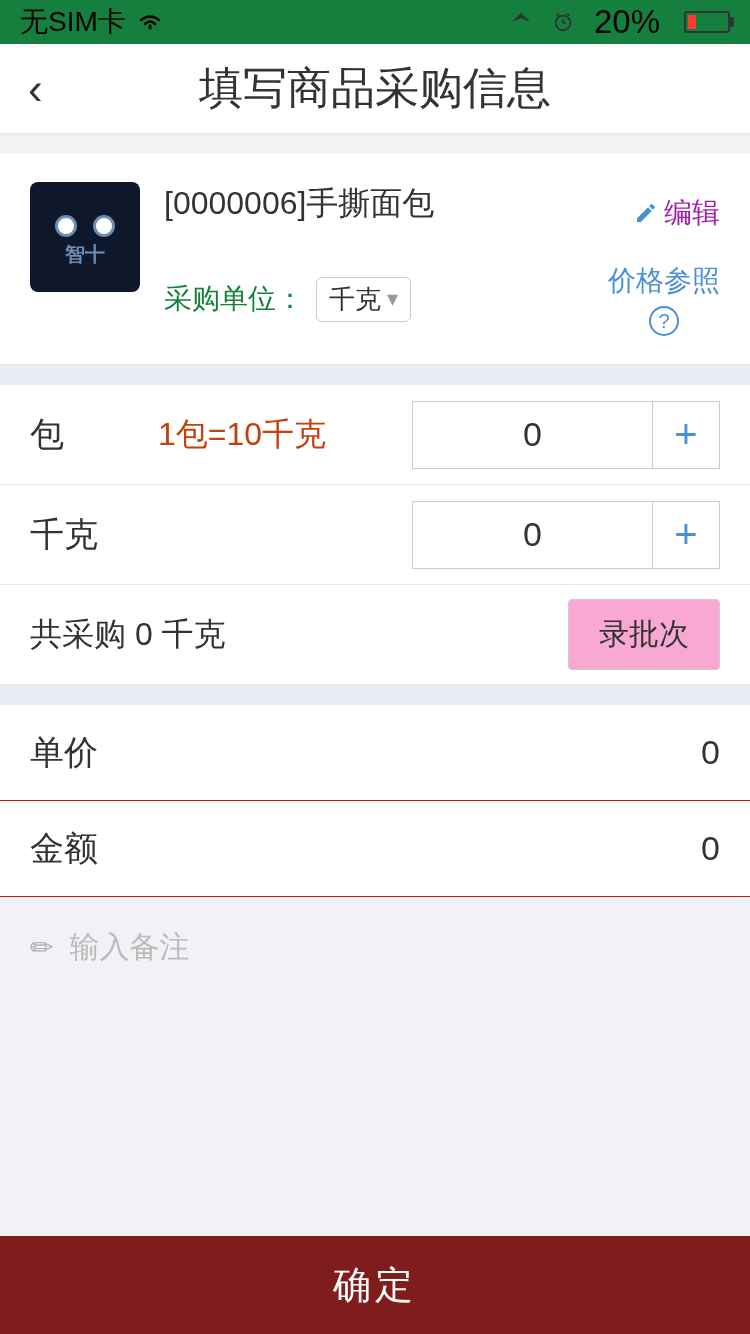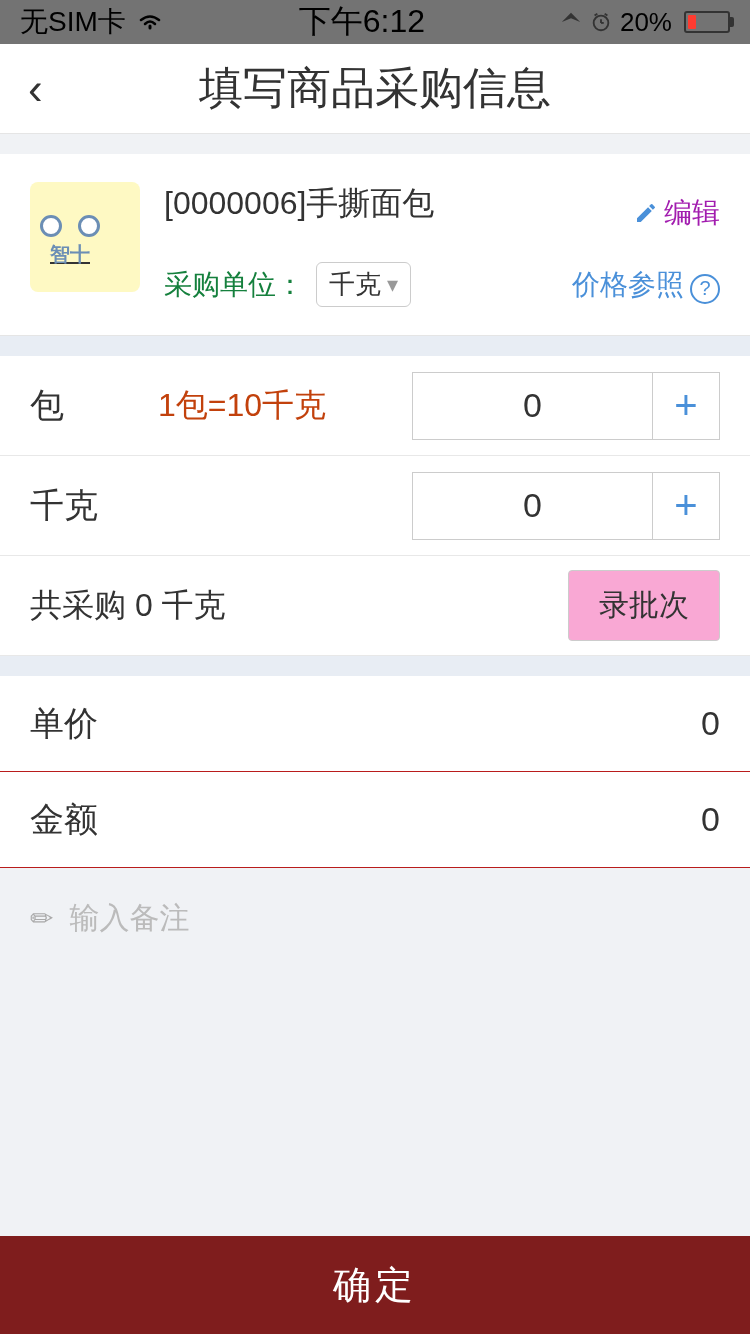--- a/index.html
+++ b/index.html
@@ -10,31 +10,31 @@
       font-family: -apple-system, "PingFang SC", "Helvetica Neue", Arial, sans-serif;
       background: #f0f2f5;
       font-size: 32px;
       color: #333;
     }
 
     
     .status-bar {
       width: 750px;
       height: 44px;
-      background: #737373;
+      background: #15803d;
       display: flex;
       align-items: center;
       justify-content: space-between;
       padding: 0 20px;
       font-size: 28px;
       color: #000;
     }
     .status-left { display: flex; align-items: center; gap: 10px; }
     .status-center { font-size: 32px; font-weight: 500; }
-    .status-right { display: flex; align-items: center; gap: 8px; font-size: 26px; }
+    .status-right { display: flex; align-items: center; gap: 20px; font-size: 33px; }
     .battery-icon {
       display: inline-block;
       width: 46px;
       height: 22px;
       border: 2px solid #333;
       border-radius: 3px;
       position: relative;
       margin-left: 4px;
     }
     .battery-icon::after {
@@ -88,27 +88,26 @@
       margin: 20px 0 0 0;
       padding: 28px 30px;
       display: flex;
       align-items: flex-start;
       gap: 24px;
       border-bottom: 1px solid #e5e5e5;
     }
     .product-logo {
       width: 110px;
       height: 110px;
-      background: #fef9c3;
+      background: #0f172a;
       border-radius: 8px;
       display: flex;
       align-items: center;
-      justify-content: flex-start;
+      justify-content: center;
       flex-shrink: 0;
-      text-decoration: underline;
     }
     .product-logo-inner {
       width: 80px;
       height: 60px;
       position: relative;
     }
     .owl-eyes {
       display: flex;
       gap: 16px;
       justify-content: center;
@@ -149,22 +148,23 @@
       font-size: 26px;
       color: #333;
       gap: 6px;
     }
     .unit-dropdown-arrow { color: #999; font-size: 22px; }
     .price-ref {
       margin-left: auto;
       color: #4a90d9;
       font-size: 28px;
       display: flex;
-      align-items: flex-end;
+      align-items: center;
       gap: 6px;
+      flex-direction: column;
     }
     .price-ref-icon {
       width: 30px;
       height: 30px;
       border: 2px solid #4a90d9;
       border-radius: 50%;
       display: flex;
       align-items: center;
       justify-content: center;
       font-size: 20px;
@@ -328,21 +328,20 @@
 
 <div class="status-bar">
   <div class="status-left">
     <span>无SIM卡</span>
     <svg width="28" height="20" viewBox="0 0 28 20">
       <path d="M14 16 Q14 14 14 14" stroke="#000" stroke-width="3" fill="none" stroke-linecap="round"></path>
       <path d="M9 12 Q14 7 19 12" stroke="#000" stroke-width="2.5" fill="none" stroke-linecap="round"></path>
       <path d="M5 8 Q14 1 23 8" stroke="#000" stroke-width="2.5" fill="none" stroke-linecap="round"></path>
     </svg>
   </div>
-  <div class="status-center">下午6:12</div>
   <div class="status-right">
     <svg width="22" height="22" viewBox="0 0 24 24">
       <path d="M12 2L22 12L12 8L2 12Z" fill="#333"></path>
     </svg>
     <svg width="22" height="22" viewBox="0 0 24 24">
       <circle cx="12" cy="13" r="8" stroke="#333" stroke-width="2" fill="none"></circle>
       <line x1="12" y1="9" x2="12" y2="13" stroke="#333" stroke-width="2"></line>
       <line x1="12" y1="13" x2="15" y2="13" stroke="#333" stroke-width="2"></line>
       <line x1="5" y1="5" x2="8" y2="3" stroke="#333" stroke-width="2"></line>
       <line x1="19" y1="5" x2="16" y2="3" stroke="#333" stroke-width="2"></line>

